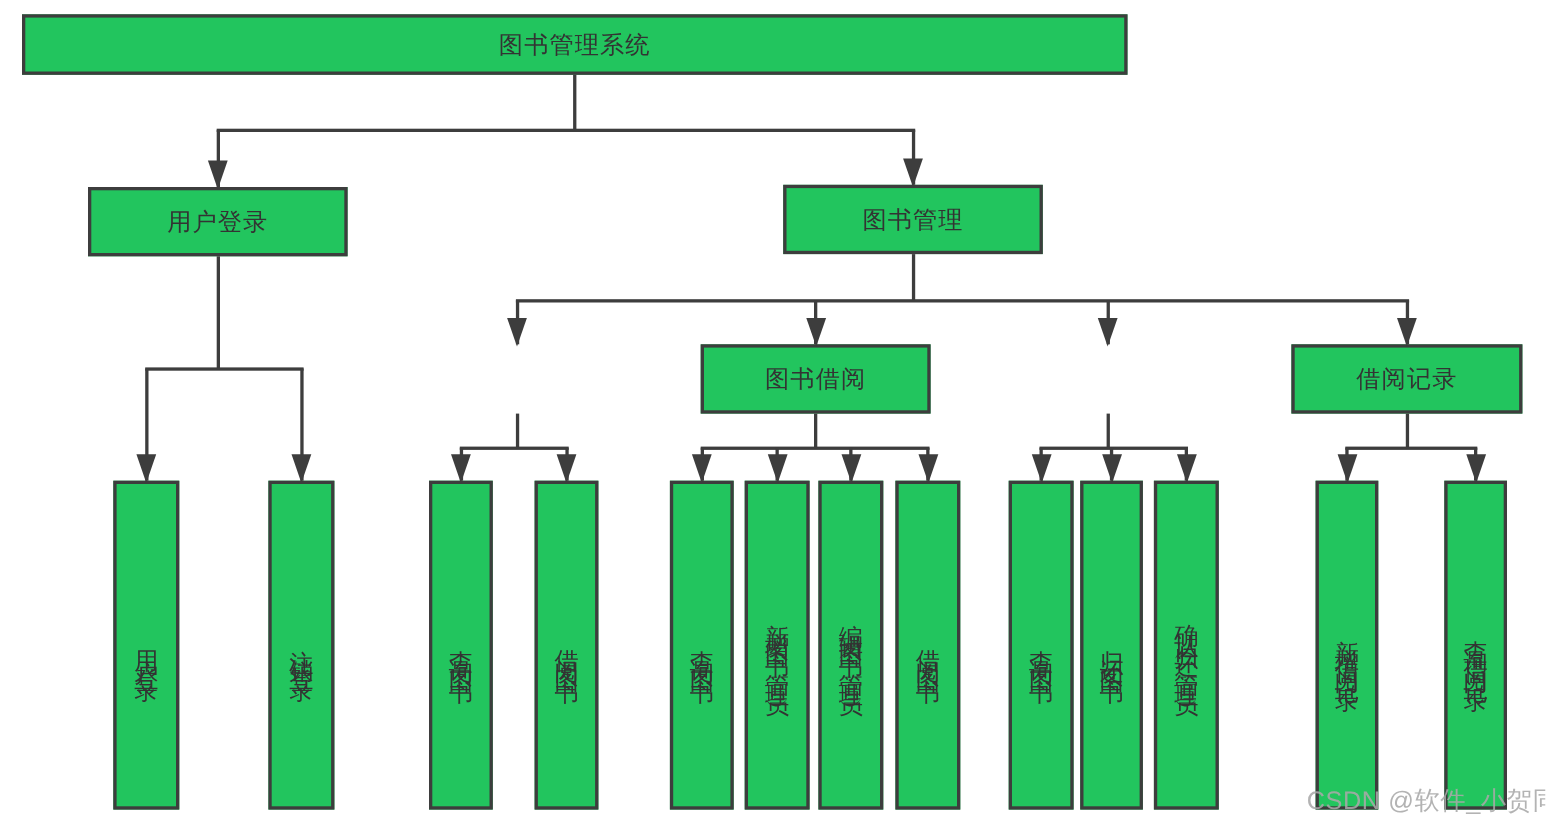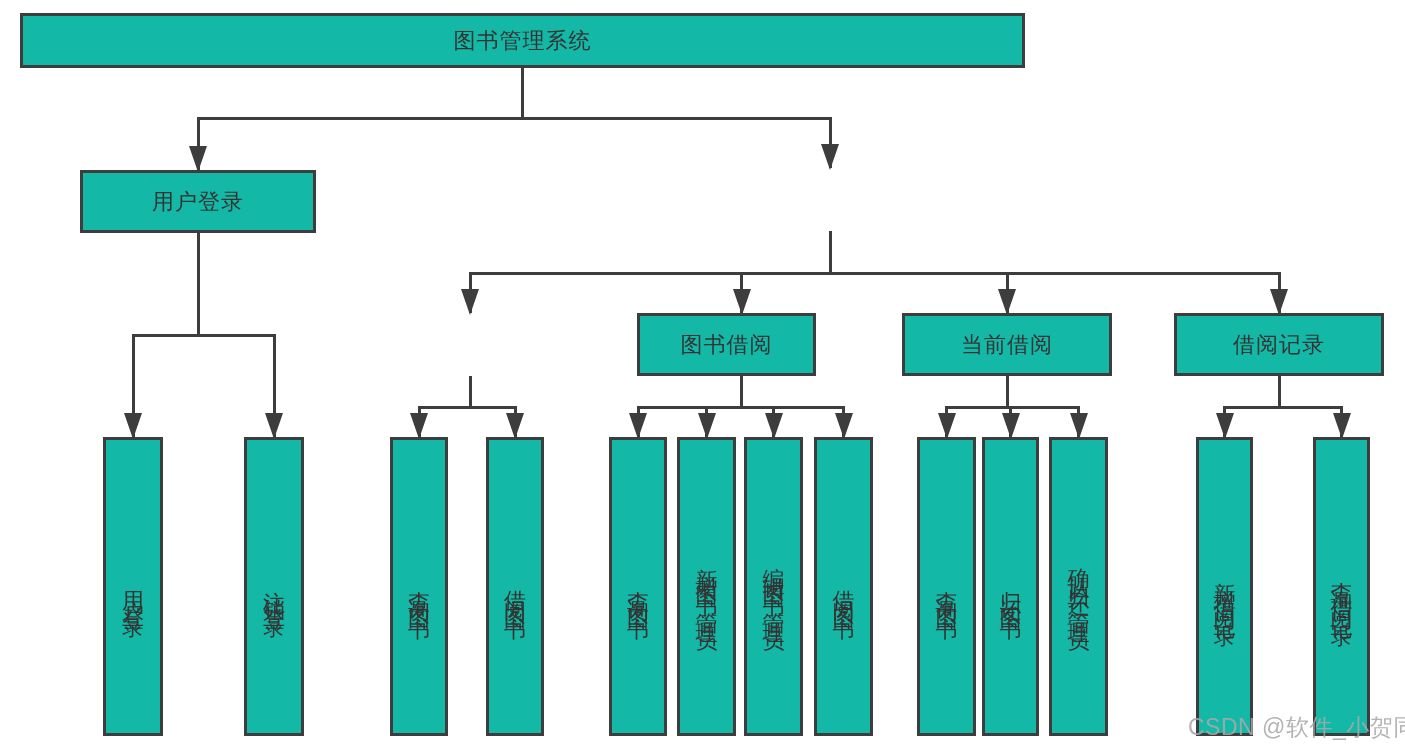--- a/index.html
+++ b/index.html
@@ -12,21 +12,21 @@
     position: relative;
     width: 1405px;
     height: 747px;
     background: var(--bg, #ffffff);
     overflow: hidden;
   }
   .node {
     position: absolute;
     box-sizing: border-box;
     border: 3px solid var(--line, #3d3d3d);
-    background: #14b8a6;
+    background: #22c55e;
     display: flex;
     align-items: center;
     justify-content: center;
     color: var(--text, #333333);
   }
   .node-h .label {
     font-size: 22px;
     letter-spacing: 1px;
     white-space: nowrap;
   }
@@ -66,25 +66,25 @@
 <body>
 
 <div id="canvas" style="--bg: #ffffff; --line: #3d3d3d; --text: #333333; --wm: #a9a9a9;">
   <div class="watermark">CSDN @软件_小贺同学</div>
 <div class="node node-h" style="left: 20px; top: 13px; width: 1005px; height: 55px;">
       <span class="label">图书管理系统</span>
     </div>
     <div class="node node-h" style="left: 80px; top: 170px; width: 236px; height: 63px;">
       <span class="label">用户登录</span>
     </div>
-    <div class="node node-h" style="left: 637px; top: 313px; width: 179px; height: 63px;">
+    <div class="node node-h" style="left: 712px; top: 168px; width: 236px; height: 63px;">
+      <span class="label">图书管理</span>
+    </div>
+    <div class="node node-h" style="left: 637px; top: 313px; width: 209px; height: 63px;">
       <span class="label">图书借阅</span>
-    </div>
-    <div class="node node-h" style="left: 902px; top: 313px; width: 210px; height: 63px;">
-      <span class="label">当前借阅</span>
     </div>
     <div class="node node-h" style="left: 1174px; top: 313px; width: 210px; height: 63px;">
       <span class="label">借阅记录</span>
     </div>
     <div class="node node-v" style="left: 103px; top: 437px; width: 60px; height: 299px;">
       <span class="label">用户登录</span>
     </div>
     <div class="node node-v" style="left: 244px; top: 437px; width: 60px; height: 299px;">
       <span class="label">注销登录</span>
     </div>

